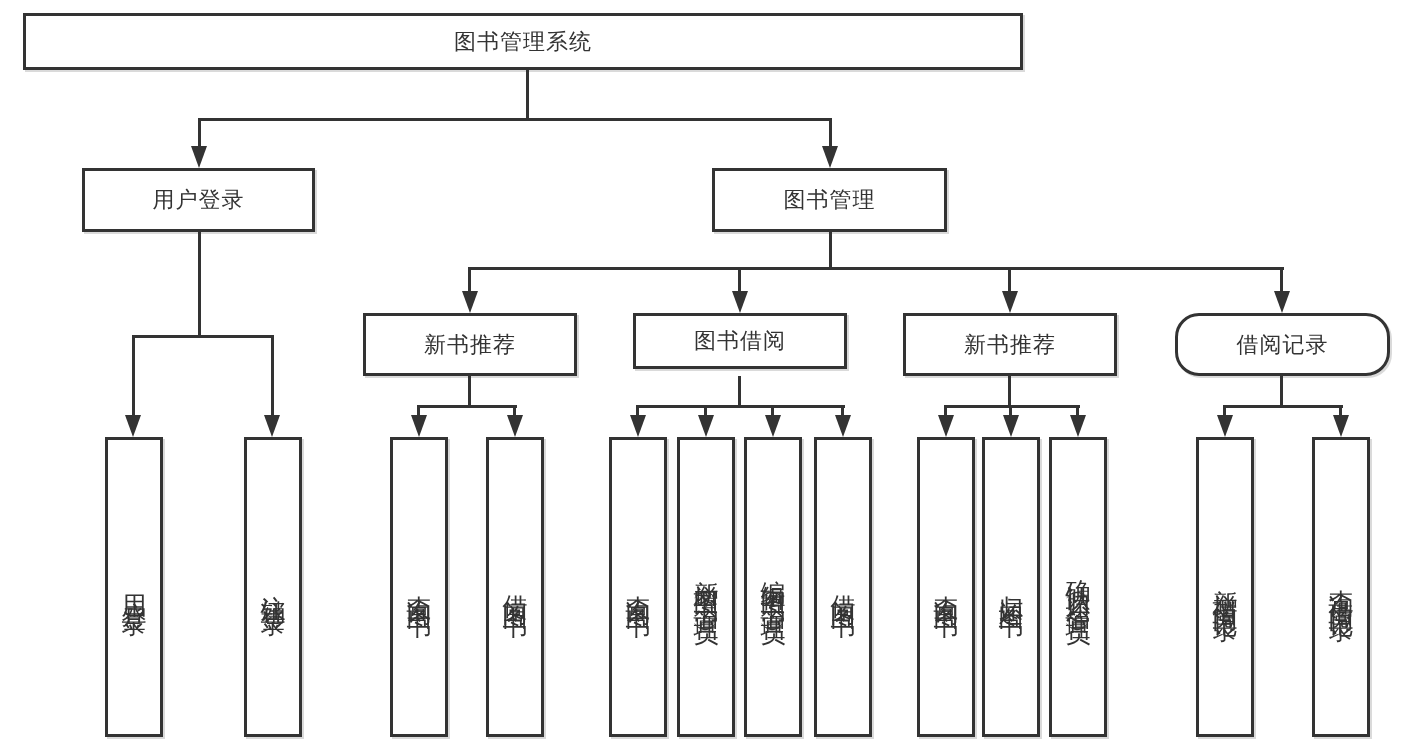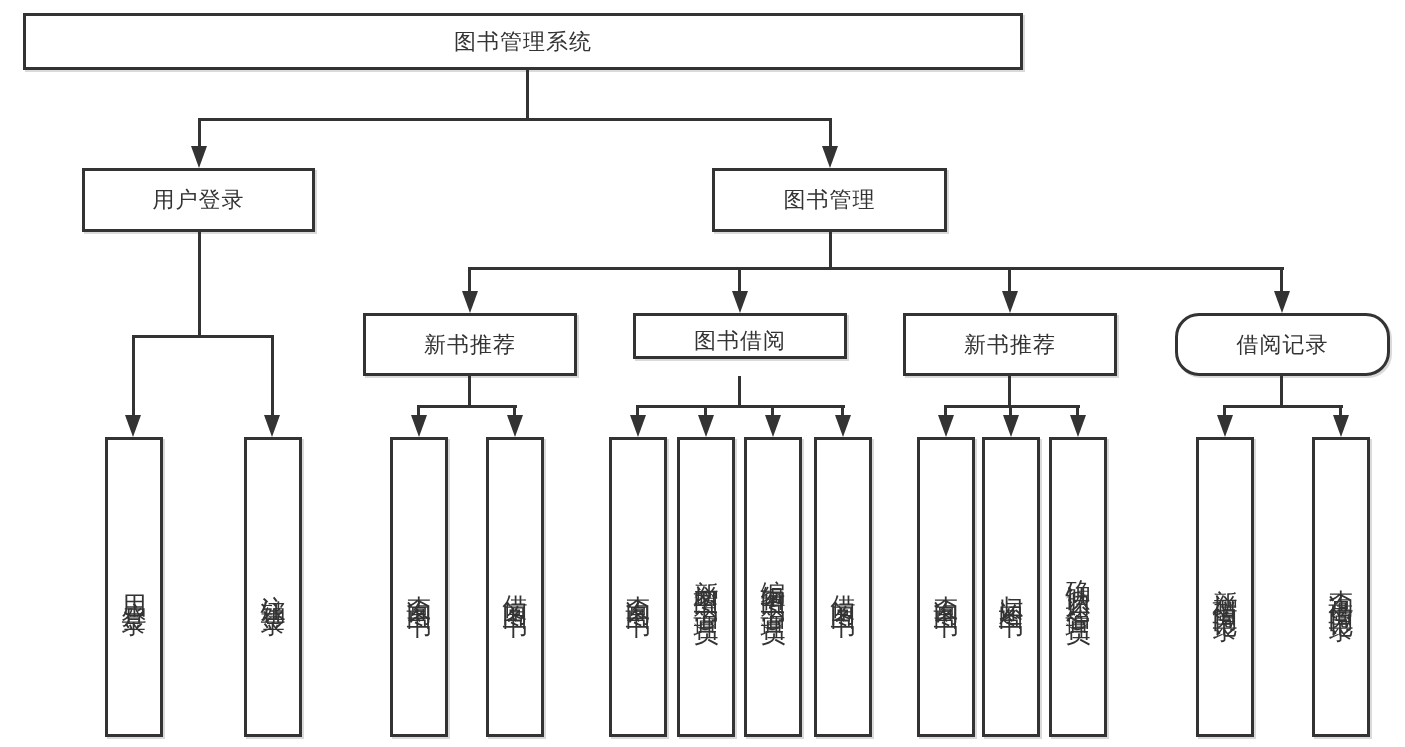--- a/index.html
+++ b/index.html
@@ -63,21 +63,21 @@
   </div>
 
   <div class="box hbox" style="left:712px;top:168px;width:235px;height:64px;">
     <span>图书管理</span>
   </div>
 
   <div class="box hbox" style="left:363px;top:313px;width:214px;height:63px;">
     <span>新书推荐</span>
   </div>
 
-  <div class="box hbox" style="left:633px;top:313px;width:214px;height:46px;align-items:flex-end;">
+  <div class="box hbox" style="left:633px;top:313px;width:214px;height:56px;">
     <span>图书借阅</span>
   </div>
 
   <div class="box hbox" style="left:903px;top:313px;width:214px;height:63px;">
     <span>新书推荐</span>
   </div>
 
   <div class="box hbox" style="left:1175px;top:313px;width:215px;height:63px;border-radius:24px;">
     <span>借阅记录</span>
   </div>

